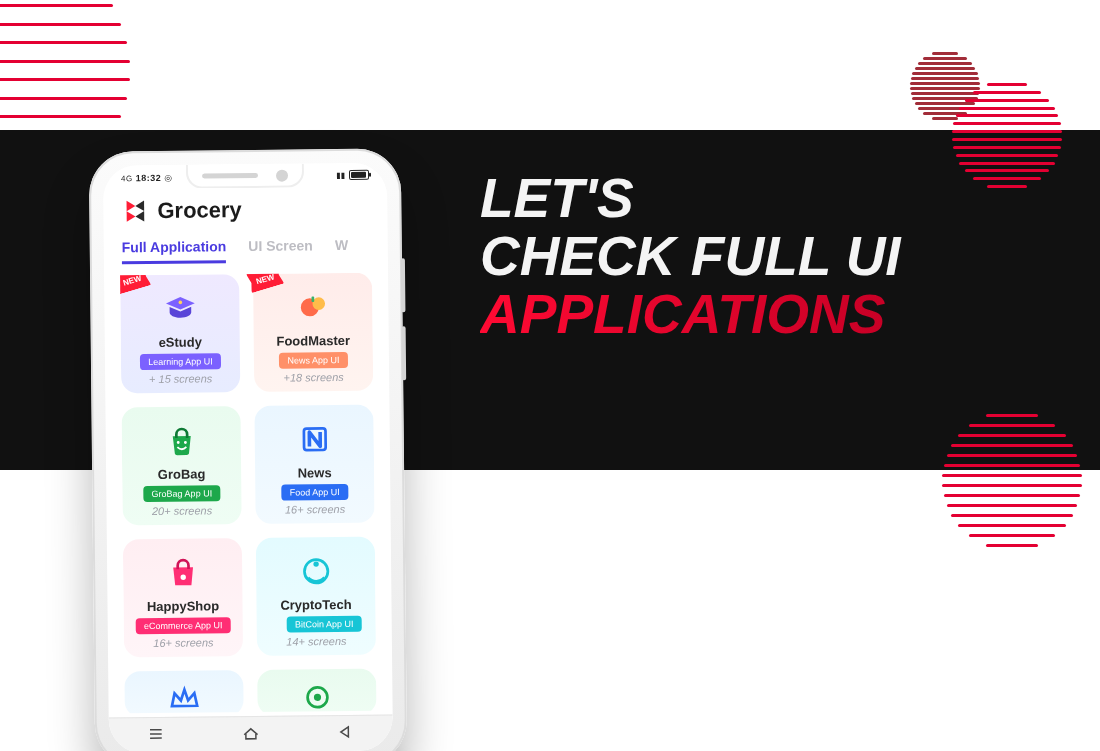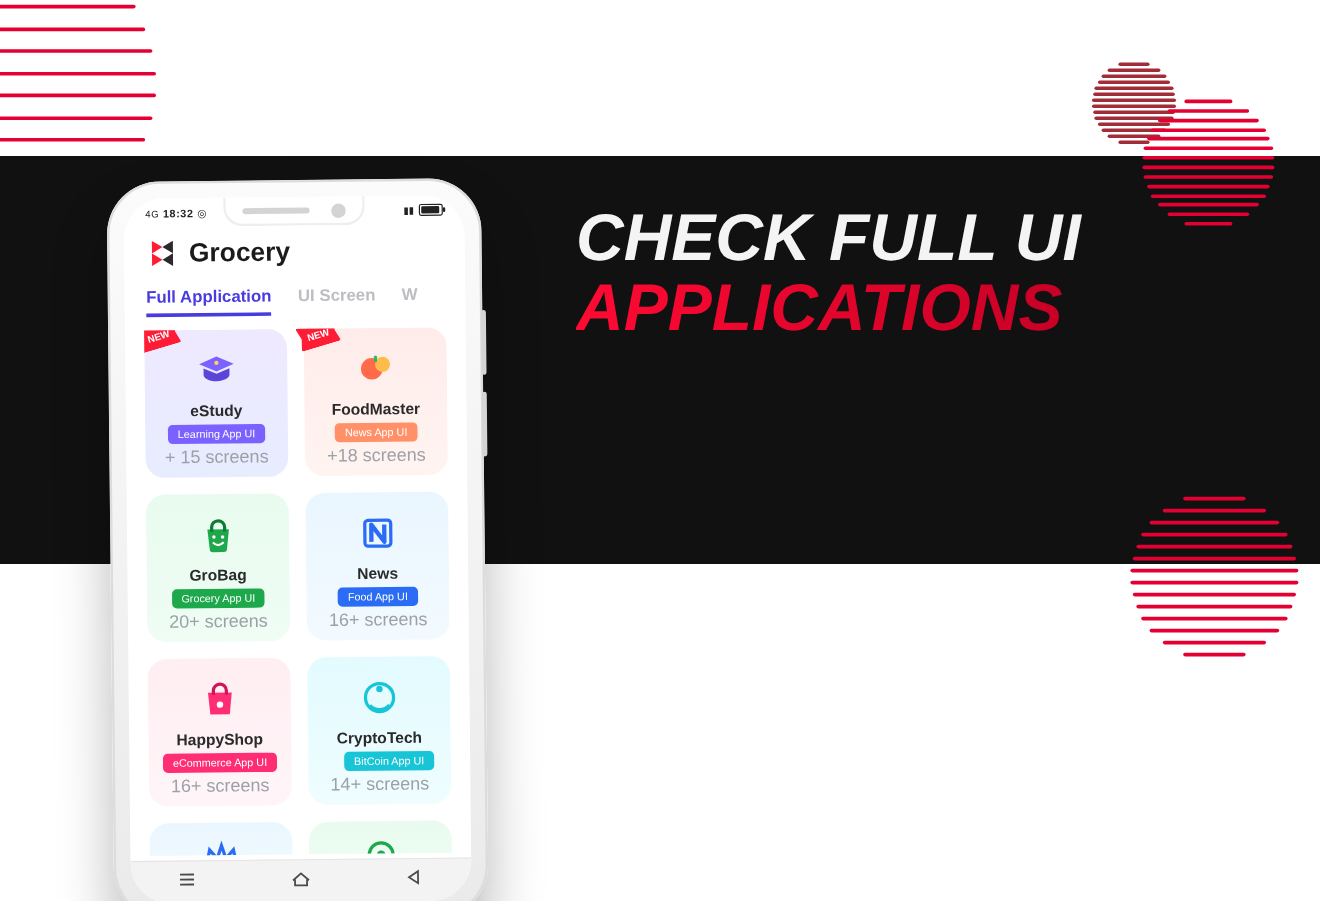--- a/index.html
+++ b/index.html
@@ -61,21 +61,21 @@
   .tab.active { color:#4a3be0; border-bottom:3px solid #4a3be0; padding-bottom:6px;}
 
   
   .grid { position:absolute; left:16px; right:16px; top:110px; bottom:40px; display:grid; grid-template-columns:1fr 1fr; gap:14px; overflow:hidden;}
   .card { border-radius:16px; padding:10px 8px 8px; text-align:center; position:relative; display:flex; flex-direction:column; align-items:center; }
   .card .badge-new{ position:absolute; left:-5px; top:-5px; width:34px; height:20px; background:#ff1d36; color:#fff; font-size:8px; font-weight:700; display:flex;align-items:center;justify-content:center; transform:rotate(-16deg); border-radius:2px; clip-path: polygon(0 0,100% 0,92% 50%,100% 100%,0 100%,8% 50%); }
   .card .ico { width:40px; height:40px; display:flex;align-items:center;justify-content:center; margin:4px 0 6px;}
   .card .ico svg{width:36px;height:36px;}
   .card .name{ font-size:13px; font-weight:700; color:#2a2a2a; margin-bottom:4px;}
   .card .pill{ font-size:9px; padding:3px 8px; border-radius:4px; color:#fff; margin-bottom:3px;}
-  .card .sub{ font-size:15px; color:#9ea0a8;}
+  .card .sub{ font-size:11px; color:#9ea0a8;font-style:italic;}
 
   
   .bg-lilac  { background:linear-gradient(180deg,#efe9ff,#e7ecff);}
   .bg-peach  { background:linear-gradient(180deg,#ffecea,#fff4f0);}
   .bg-mint   { background:linear-gradient(180deg,#e9fbef,#effdf4);}
   .bg-ice    { background:linear-gradient(180deg,#eaf6ff,#f2faff);}
   .bg-rose   { background:linear-gradient(180deg,#ffeef2,#fff5f8);}
   .bg-cyan   { background:linear-gradient(180deg,#e3fbff,#effdff);}
 
   .pill-purple{background:#7b61ff;}
@@ -156,20 +156,21 @@
       <div class="line" style="top: 74px; left: 0.1788px; right: 0.1788px;"></div>
       <div class="line" style="top: 84px; left: 1.62603px; right: 1.62603px;"></div>
       <div class="line" style="top: 94px; left: 4.61652px; right: 4.61652px;"></div>
       <div class="line" style="top: 104px; left: 9.37822px; right: 9.37822px;"></div>
       <div class="line" style="top: 114px; left: 16.381px; right: 16.381px;"></div>
       <div class="line" style="top: 124px; left: 26.6987px; right: 26.6987px;"></div>
       <div class="line" style="top: 134px; left: 44.0192px; right: 44.0192px;"></div>
     </div>
 
   <div class="headline">
+    <div class="row white">LET'S</div>
     <div class="row white">CHECK FULL UI</div>
     <div class="row red">APPLICATIONS</div>
   </div>
 
   <div class="phone-wrap">
     <div class="phone-shadow"></div>
     <div class="phone">
       <div class="side-btn" id="sb1"></div>
       <div class="side-btn" id="sb2"></div>
       <div class="screen">
@@ -234,21 +235,21 @@
               <span class="ico">
                 <svg viewBox="0 0 40 40">
                   <path fill="#1da84b" d="M10 15h20l-2 18a3 3 0 0 1-3 3H15a3 3 0 0 1-3-3z"></path>
                   <path fill="none" stroke="#0e7a35" stroke-width="3" d="M14 17v-4a6 6 0 0 1 12 0v4"></path>
                   <circle fill="#fff" cx="16" cy="22" r="1.6"></circle>
                   <circle fill="#fff" cx="24" cy="22" r="1.6"></circle>
                   <path stroke="#fff" stroke-width="2" fill="none" d="M15 27q5 5 10 0"></path>
                 </svg>
               </span>
               <span class="name">GroBag</span>
-              <span class="pill pill-green">Grocery App UI</span>
+              <span class="pill pill-green">GroBag App UI</span>
               <span class="sub">20+ screens</span>
             </div>
             <div class="card bg-ice">
               <span class="ico">
                 <svg viewBox="0 0 40 40">
                   <rect x="8" y="8" width="24" height="24" rx="3" fill="none" stroke="#2a6df4" stroke-width="3"></rect>
                   <path d="M14 28V12l12 16V12" fill="none" stroke="#2a6df4" stroke-width="4" stroke-linejoin="round"></path>
                 </svg>
               </span>
               <span class="name">News</span>

